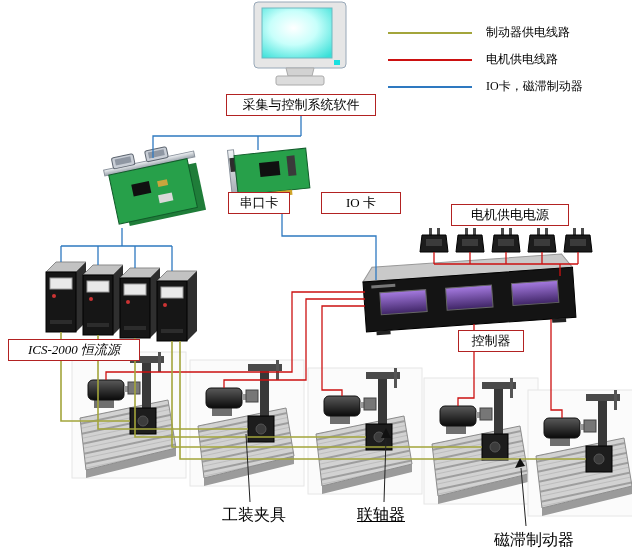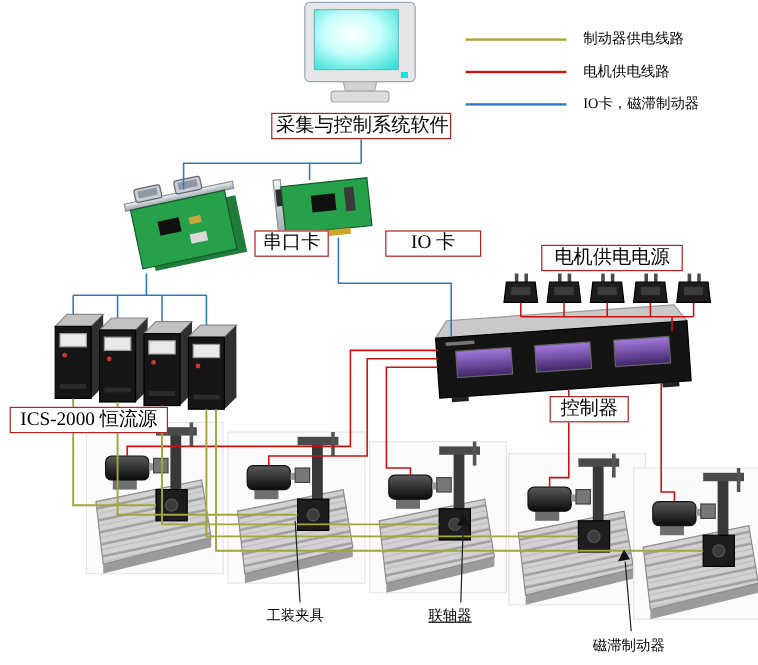--- a/index.html
+++ b/index.html
@@ -3,24 +3,24 @@
 <meta charset="utf-8">
 <style>
   html,body{margin:0;padding:0;background:#fff;}
   .canvas{
     position:relative;width:632px;height:554px;background:#ffffff;overflow:hidden;
     font-family:"Liberation Serif","DejaVu Serif",serif;color:#000;
   }
   svg.layer{position:absolute;left:0;top:0;z-index:3;}
   .label-box{
     position:absolute;z-index:6;background:#fff;border:1px solid #b22222;
-    font-size:16px;line-height:16px;text-align:center;padding:2px 3px;
+    font-size:13px;line-height:16px;text-align:center;padding:2px 3px;
     box-sizing:border-box;white-space:nowrap;
   }
-  .plain-label{position:absolute;z-index:6;font-size:12px;white-space:nowrap;}
+  .plain-label{position:absolute;z-index:6;font-size:16px;white-space:nowrap;}
   .legend{position:absolute;z-index:6;left:388px;top:24px;display:flex;flex-direction:column;gap:10px;}
   .legend-row{display:flex;align-items:center;gap:14px;}
   .legend-line{width:84px;height:2px;}
   .sw-brake{background:var(--brake_line,#a3a53b);}
   .sw-motor{background:var(--motor_line,#cc1111);}
   .sw-io{background:var(--io_line,#2e79c0);}
   .legend-text{font-size:12px;}
   
   .w-io{fill:none;stroke:var(--io_line,#2e79c0);stroke-width:1.3;}
   .w-motor{fill:none;stroke:var(--motor_line,#cc1111);stroke-width:1.3;}
@@ -189,23 +189,23 @@
       <div class="legend-line sw-motor"></div>
       <span class="legend-text">电机供电线路</span>
     </div>
     <div class="legend-row">
       <div class="legend-line sw-io"></div>
       <span class="legend-text">IO卡，磁滞制动器</span>
     </div>
   </div>
 
   <div class="label-box" style="left:226px;top:94px;width:150px;">采集与控制系统软件</div>
-  <div class="label-box" style="left:212px;top:192px;width:62px;">串口卡</div>
+  <div class="label-box" style="left:228px;top:192px;width:62px;">串口卡</div>
   <div class="label-box" style="left:321px;top:192px;width:80px;">IO 卡</div>
   <div class="label-box" style="left:451px;top:204px;width:118px;">电机供电电源</div>
   <div class="label-box" style="left:458px;top:330px;width:66px;">控制器</div>
-  <div class="label-box" style="left:8px;top:339px;width:132px;">ICS-2000 恒流源</div>
+  <div class="label-box" style="left:8px;top:339px;width:132px;font-style:italic;">ICS-2000 恒流源</div>
 
   <div class="plain-label" style="left:222px;top:505px;">工装夹具</div>
   <div class="plain-label" style="left:357px;top:505px;text-decoration:underline;">联轴器</div>
   <div class="plain-label" style="left:494px;top:530px;">磁滞制动器</div>
 
 </div>
 
 </body></html>

